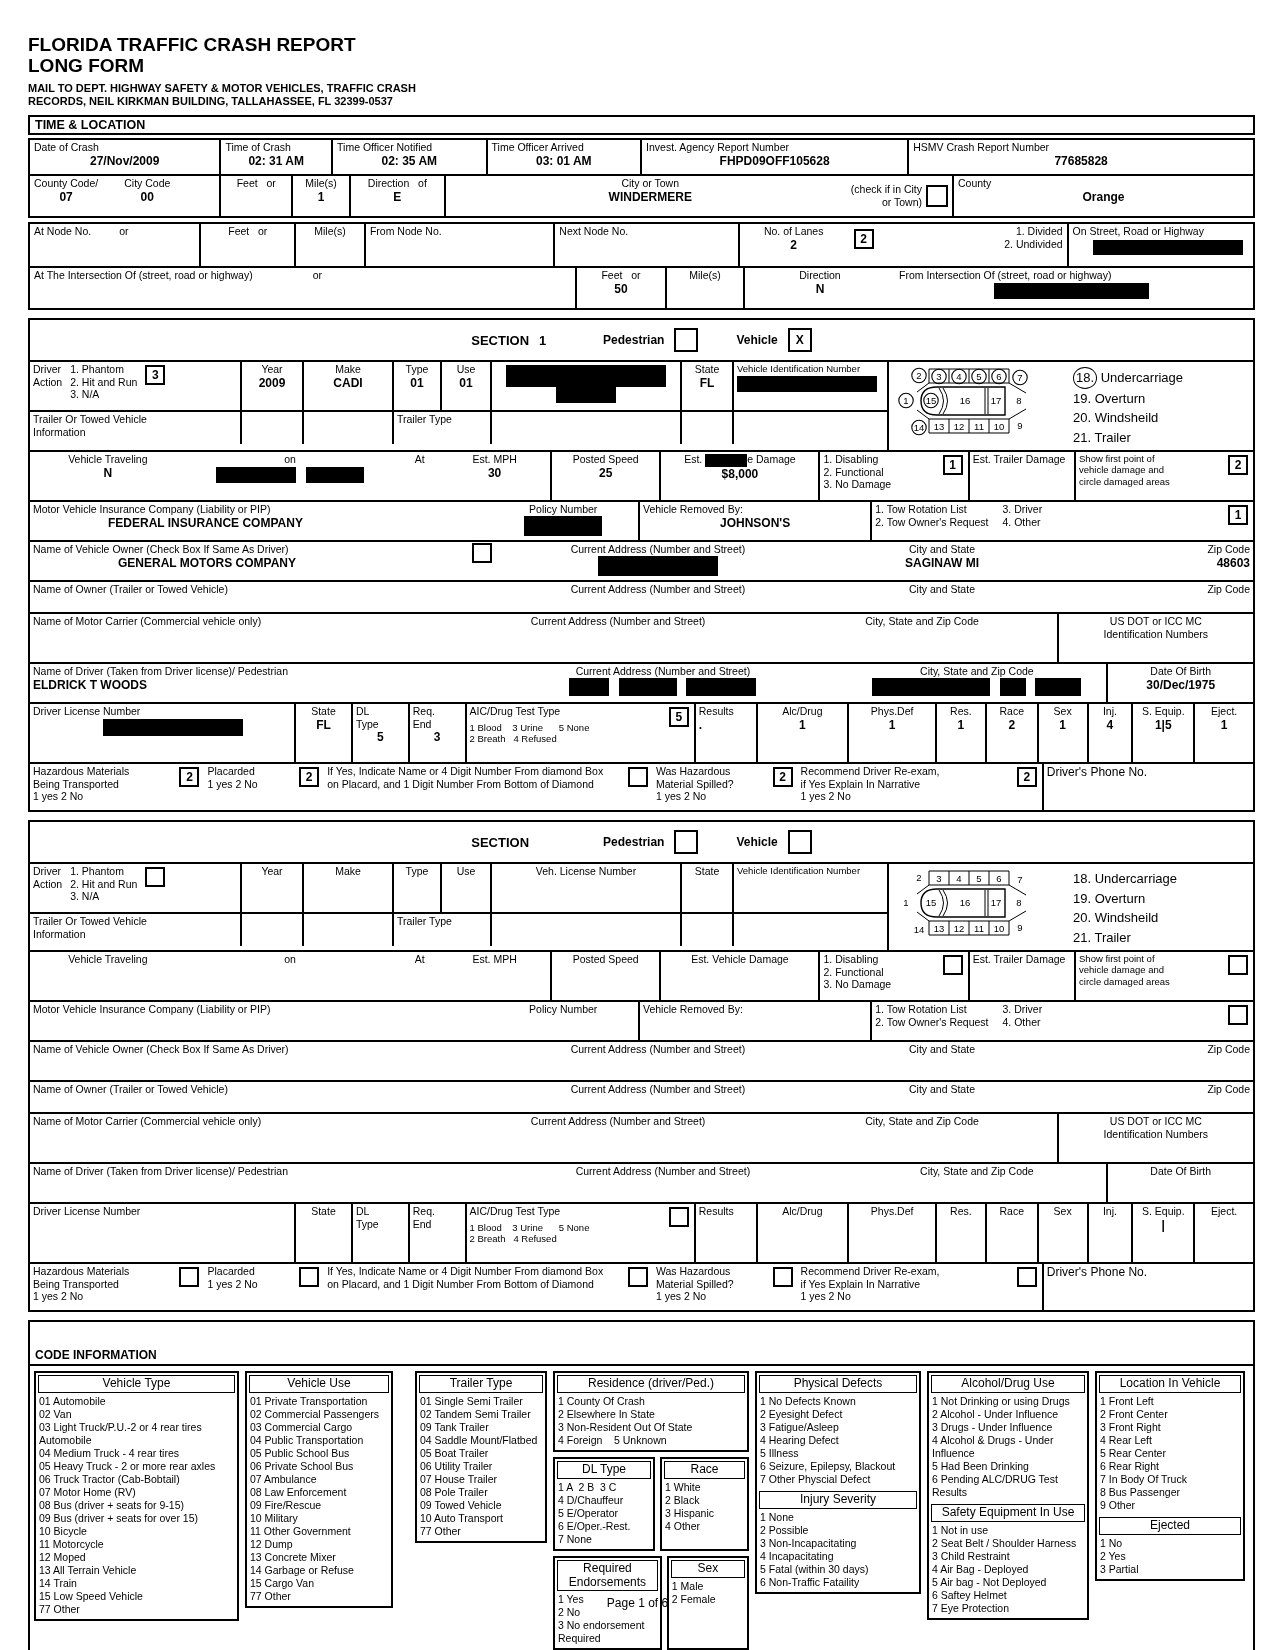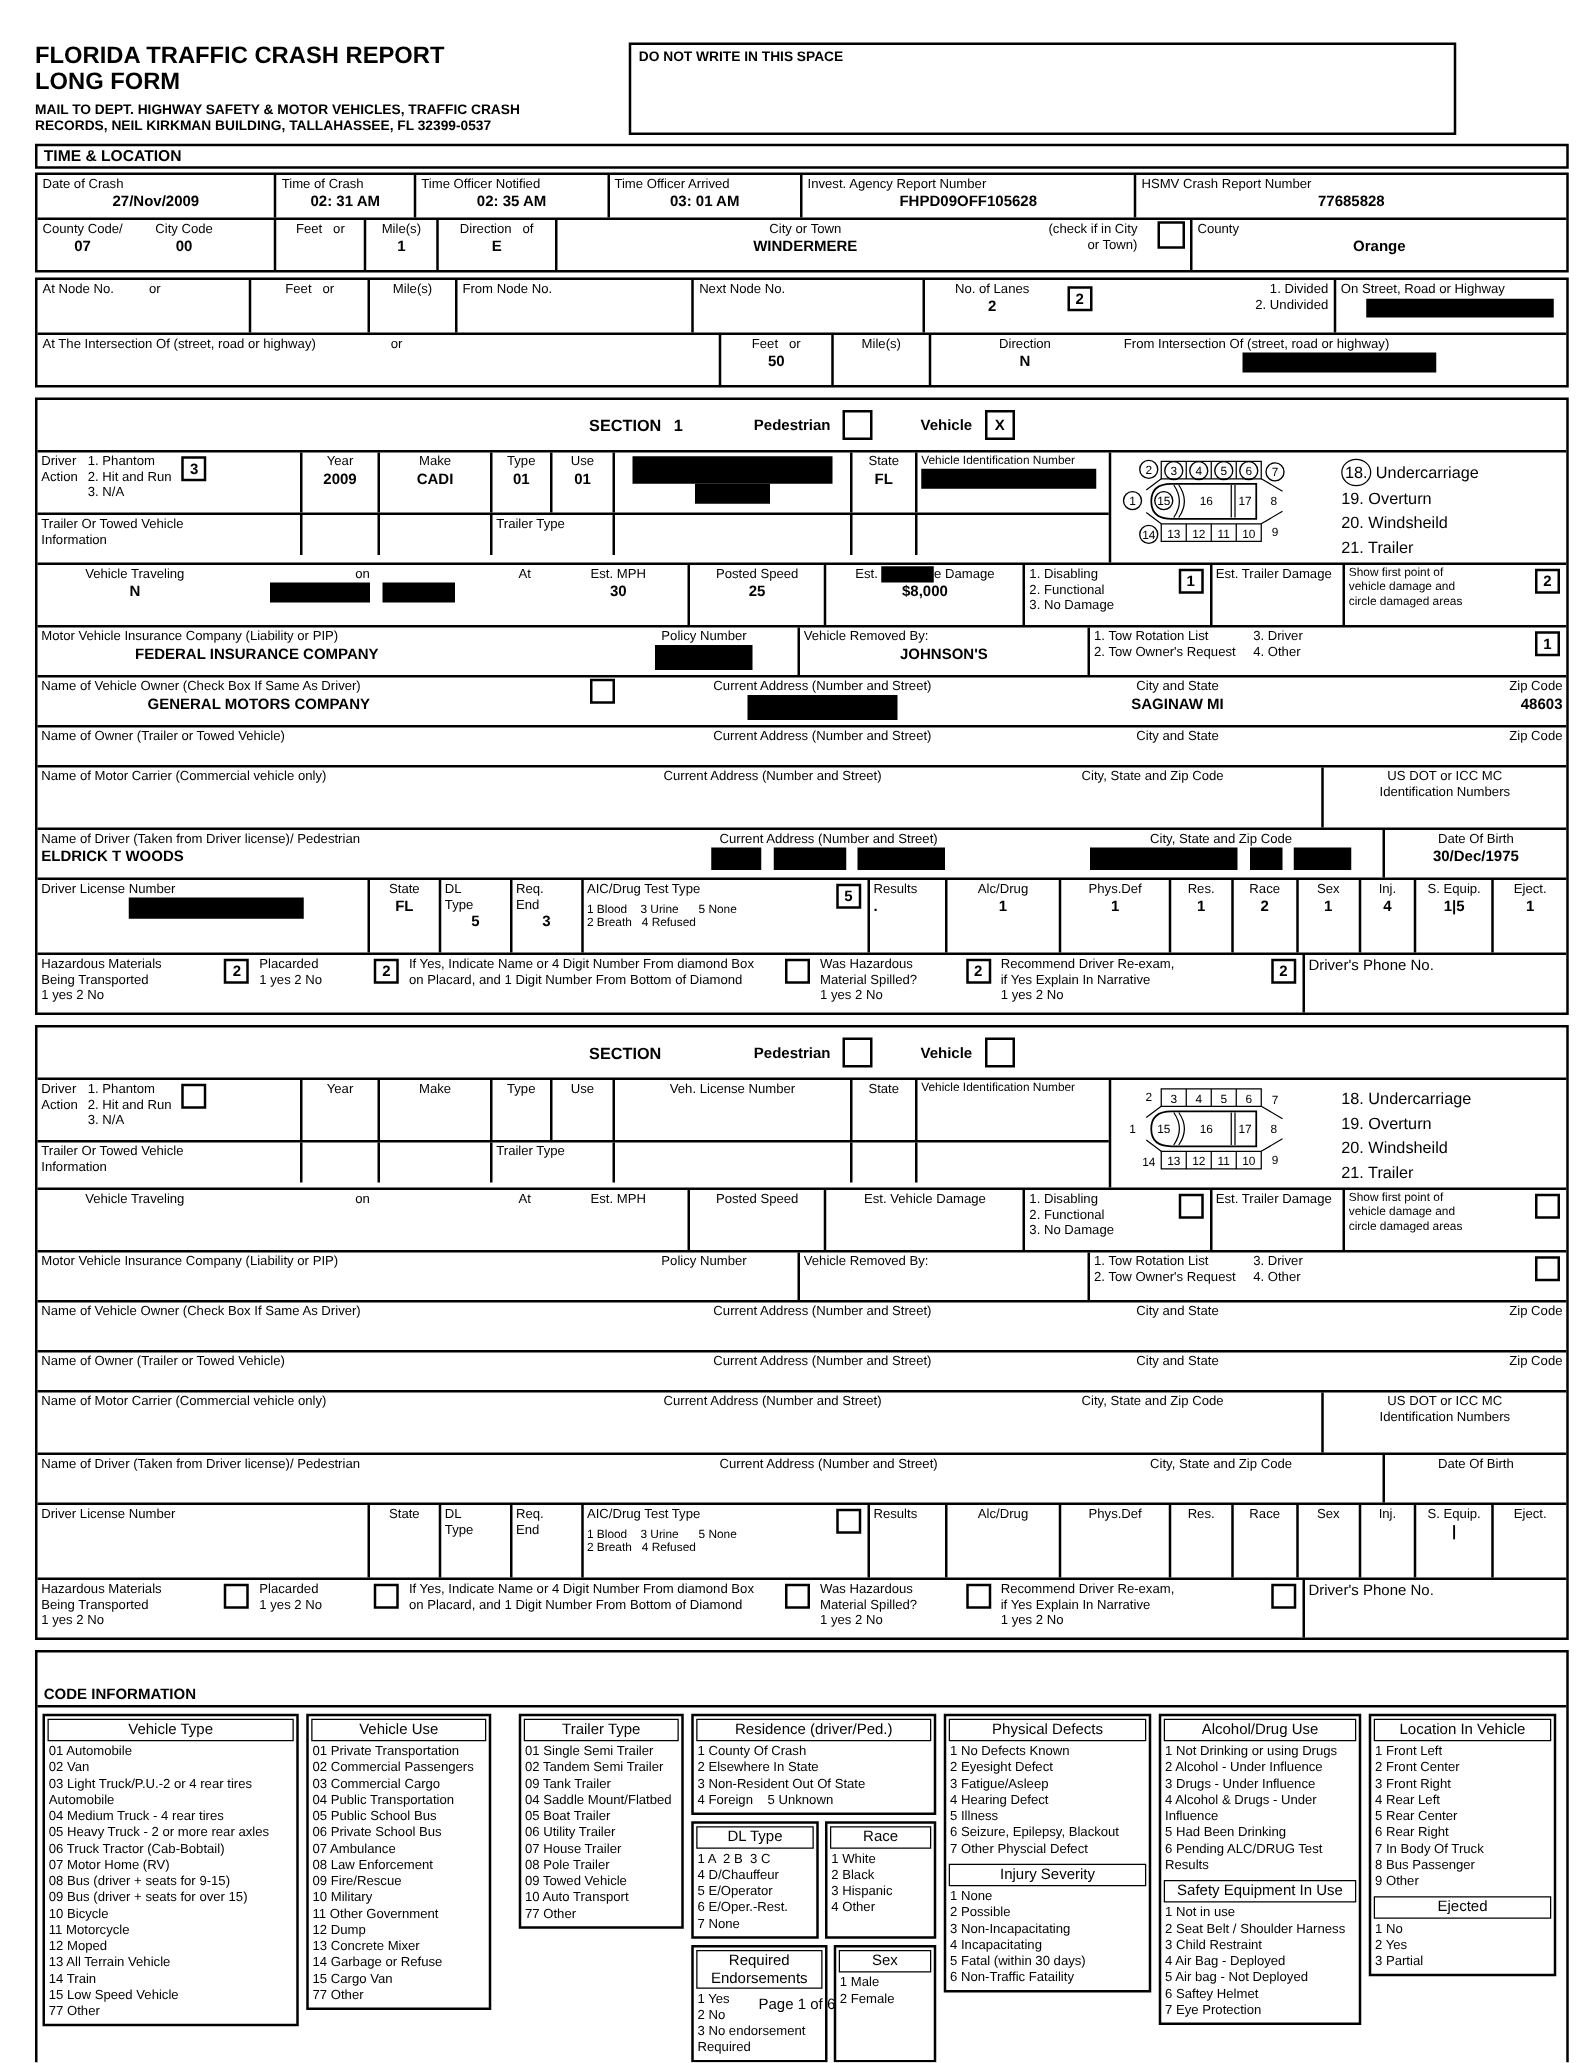--- a/index.html
+++ b/index.html
@@ -64,23 +64,20 @@
 
   <div class="hdr">
     <div class="hdr-left">
       <div class="t1">FLORIDA TRAFFIC CRASH REPORT</div>
       <div class="t1">LONG FORM</div>
       <div class="mail">
         <div>MAIL TO DEPT. HIGHWAY SAFETY &amp; MOTOR VEHICLES, TRAFFIC CRASH</div>
         <div>RECORDS, NEIL KIRKMAN BUILDING, TALLAHASSEE, FL 32399-0537</div>
       </div>
     </div>
-    <div class="dnw">
-      <span>DO NOT WRITE IN THIS SPACE</span>
-    </div>
   </div>
 
   <div class="bar">TIME &amp; LOCATION</div>
   <div class="box">
     <div class="row">
       <div class="tc" style="width:190px">
         <div class="lb">Date of Crash</div>
         <div class="v ctr">27/Nov/2009</div>
       </div>
       <div class="tc bl" style="width:112px">
@@ -126,21 +123,21 @@
       </div>
       <div class="tc bl" style="width:95px">
         <div class="lb pre ctr">Direction   of</div>
         <div class="v ctr">E</div>
       </div>
       <div class="tc bl" style="width:510px;display:flex">
         <div style="flex:1">
           <div class="lb ctr">City or Town</div>
           <div class="v ctr">WINDERMERE</div>
         </div>
-        <div style="display:flex;align-items:flex-start;gap:16px">
+        <div style="display:flex;align-items:center;gap:4px">
           <div class="lb rt">
             <div>(check if in City</div>
             <div>or Town)</div>
           </div>
           <span class="cb" style="width:22px;height:22px"></span>
         </div>
       </div>
       <div class="tc bl" style="width:302px">
         <div class="lb">County</div>
         <div class="v ctr">Orange</div>

